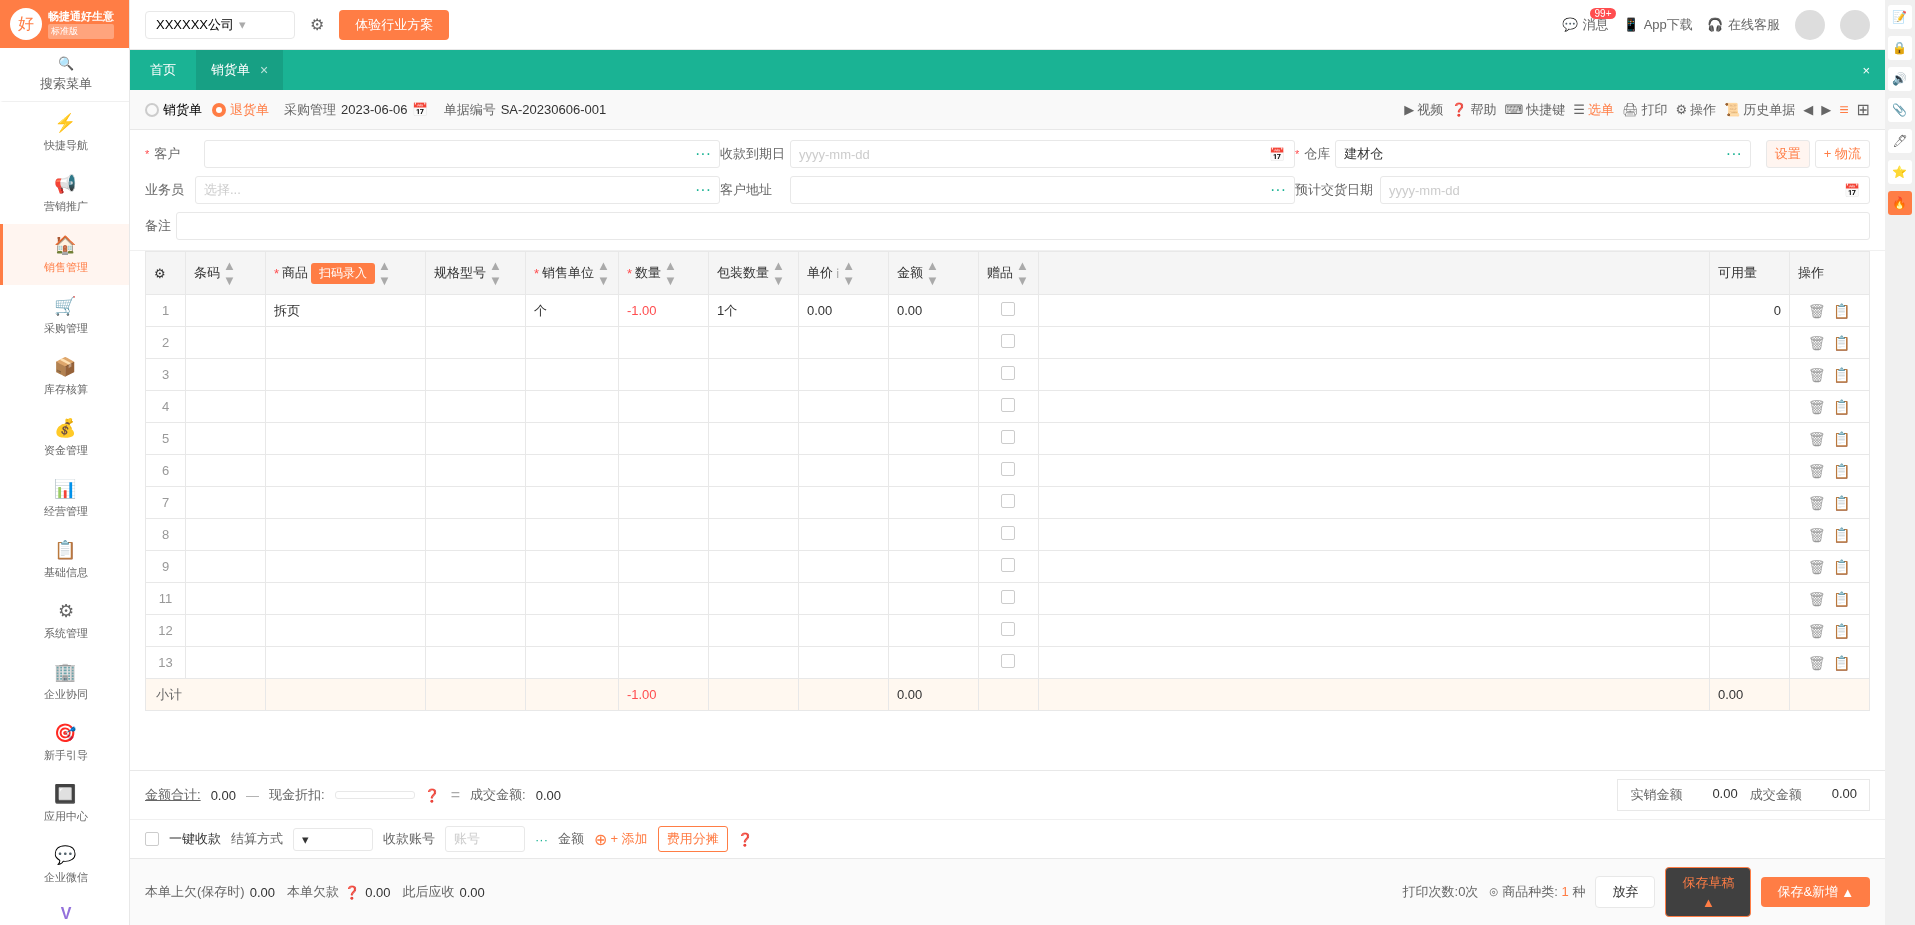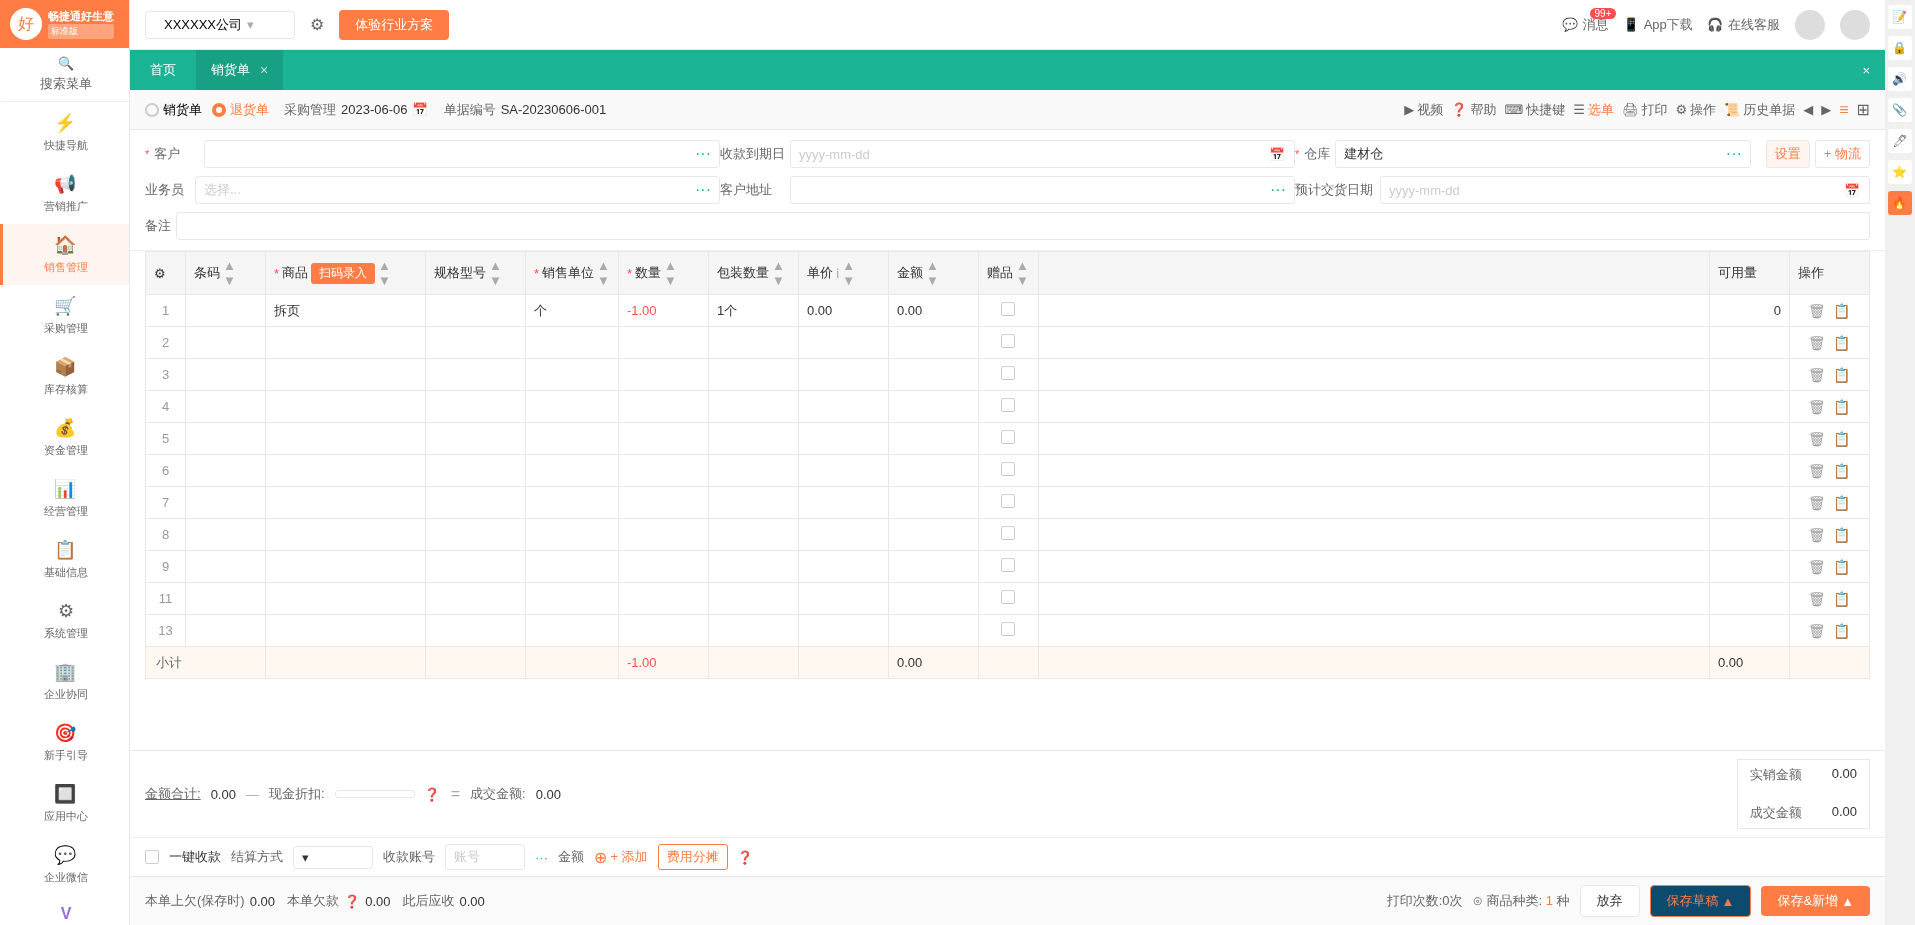--- a/index.html
+++ b/index.html
@@ -14,21 +14,21 @@
     .sidebar-item.active { background: #fff5f0; color: #ff7d45; border-left: 3px solid #ff7d45; }
     .sidebar-item-icon { font-size: 18px; }
     .sidebar-item-label { font-size: 11px; }
     .sidebar-search { display: flex; align-items: center; padding: 8px; gap: 4px; border-bottom: 1px solid #f0f0f0; cursor: pointer; color: #666; }
 
     
     .main { flex: 1; display: flex; flex-direction: column; overflow: hidden; }
 
     
     .topbar { height: 50px; background: #fff; border-bottom: 1px solid #e8e8e8; display: flex; align-items: center; padding: 0 15px; gap: 10px; }
-    .topbar-company { display: flex; align-items: center; gap: 5px; border: 1px solid #e8e8e8; padding: 4px 18px; border-radius: 4px; min-width: 150px; cursor: pointer; }
+    .topbar-company { display: flex; align-items: center; gap: 5px; border: 1px solid #e8e8e8; padding: 4px 10px; border-radius: 4px; min-width: 150px; cursor: pointer; }
     .topbar-settings { color: #666; cursor: pointer; font-size: 16px; margin-left: 5px; }
     .topbar-trial-btn { background: #ff7d45; color: #fff; border: none; border-radius: 4px; padding: 6px 16px; cursor: pointer; font-size: 13px; margin-left: 5px; }
     .topbar-right { margin-left: auto; display: flex; align-items: center; gap: 15px; color: #666; }
     .topbar-right-item { display: flex; align-items: center; gap: 4px; cursor: pointer; position: relative; }
     .badge { background: #ff4d4f; color: #fff; border-radius: 10px; padding: 0 5px; font-size: 10px; position: absolute; top: -8px; right: -8px; }
     .avatar { width: 30px; height: 30px; background: #ddd; border-radius: 50%; }
 
     
     .tabbar { height: 40px; background: #1ab394; display: flex; align-items: stretch; padding: 0; }
     .tab-home { padding: 0 20px; display: flex; align-items: center; color: #fff; cursor: pointer; font-size: 14px; }
@@ -86,21 +86,21 @@
     .checkbox { width: 14px; height: 14px; border: 1px solid #ccc; border-radius: 2px; display: inline-block; cursor: pointer; }
     .payment-select { border: 1px solid #e8e8e8; border-radius: 3px; padding: 3px 20px 3px 8px; color: #333; min-width: 80px; cursor: pointer; }
     .add-btn { background: #fff; border: none; color: #ff7d45; cursor: pointer; display: flex; align-items: center; gap: 3px; }
     .expense-btn { border: 1px solid #ff7d45; color: #ff7d45; background: #fff; border-radius: 3px; padding: 3px 8px; cursor: pointer; }
 
     
     .status-bar { padding: 8px 15px; background: #fafafa; border-top: 1px solid #e8e8e8; display: flex; align-items: center; gap: 12px; }
     .status-item { display: flex; align-items: center; gap: 5px; color: #666; }
     .status-bar-right { margin-left: auto; display: flex; align-items: center; gap: 10px; }
     .btn-abandon { border: 1px solid #e8e8e8; background: #fff; padding: 6px 16px; border-radius: 4px; cursor: pointer; color: #333; }
-    .btn-save-draft { border: 1px solid #ff7d45; background: #0c4a6e; color: #ff7d45; padding: 6px 16px; border-radius: 4px; cursor: pointer; display: flex; align-items: center; gap: 3px; }
+    .btn-save-draft { border: 1px solid #ff7d45; background: #404040; color: #ff7d45; padding: 6px 16px; border-radius: 4px; cursor: pointer; display: flex; align-items: center; gap: 3px; flex-direction: column; }
     .btn-save-new { background: #ff7d45; color: #fff; border: none; padding: 6px 16px; border-radius: 4px; cursor: pointer; display: flex; align-items: center; gap: 3px; }
 
     
     .right-panel { width: 30px; background: #f0f0f0; display: flex; flex-direction: column; align-items: center; padding: 5px 0; gap: 5px; }
     .right-panel-icon { width: 24px; height: 24px; background: #fff; border-radius: 3px; display: flex; align-items: center; justify-content: center; color: #666; cursor: pointer; font-size: 12px; margin-bottom: 2px; }
     .right-panel-icon.active { background: #ff7d45; color: #fff; }
 
     
     ::-webkit-scrollbar { width: 6px; height: 6px; }
     ::-webkit-scrollbar-thumb { background: #ccc; border-radius: 3px; }
@@ -645,20 +645,42 @@
       <td class="col-available" style="text-align:right;"></td>
       <td class="col-action">
         <div class="action-icons">
           <span class="action-icon" title="删除">🗑</span>
           <span class="action-icon" title="复制">📋</span>
         </div>
       </td>
     </tr>
             <tr>
       <td class="col-number">11</td>
+      <td class="col-barcode" style="cursor:pointer;"></td>
+      <td class="col-product" style="cursor:pointer;"></td>
+      <td class="col-spec"></td>
+      <td class="col-unit"></td>
+      <td class="col-qty" style="color:#333;"></td>
+      <td class="col-pkg"></td>
+      <td class="col-price"></td>
+      <td class="col-amount"></td>
+      <td class="col-gift" style="text-align:center;">
+        <div style="width:14px;height:14px;border:1px solid #ccc;border-radius:2px;display:inline-block;cursor:pointer;"></div>
+      </td>
+      <td style="min-width:200px;"></td>
+      <td class="col-available" style="text-align:right;"></td>
+      <td class="col-action">
+        <div class="action-icons">
+          <span class="action-icon" title="删除">🗑</span>
+          <span class="action-icon" title="复制">📋</span>
+        </div>
+      </td>
+    </tr>
+            <tr>
+      <td class="col-number">12</td>
       <td class="col-barcode" style="cursor:pointer;"></td>
       <td class="col-product" style="cursor:pointer;"></td>
       <td class="col-spec"></td>
       <td class="col-unit"></td>
       <td class="col-qty" style="color:#333;"></td>
       <td class="col-pkg"></td>
       <td class="col-price"></td>
       <td class="col-amount"></td>
       <td class="col-gift" style="text-align:center;">
         <div style="width:14px;height:14px;border:1px solid #ccc;border-radius:2px;display:inline-block;cursor:pointer;"></div>
@@ -718,21 +740,21 @@
       <span style="color:#666;text-decoration:underline;">金额合计:</span>
       <span style="color:#333;font-weight:500;">0.00</span>
       <span style="color:#aaa;">—</span>
       <span style="color:#666;">现金折扣:</span>
       <span style="width:80px;border:1px solid #e8e8e8;padding:3px 6px;border-radius:3px;cursor:text;"></span>
       <span style="color:#aaa;cursor:pointer;">❓</span>
       <span style="color:#aaa;font-size:16px;">=</span>
       <span style="color:#666;">成交金额:</span>
       <span style="color:#333;font-weight:500;">0.00</span>
 
-      <div style="margin-left:auto;background:#fff;border:1px solid #e8e8e8;padding:6px 12px;display:flex;flex-direction:column;gap:20px;">
+      <div style="margin-left:auto;background:#fff;border:1px solid #e8e8e8;padding:6px 12px;display:flex;flex-direction:row;gap:12px;">
         <div style="display:flex;justify-content:space-between;gap:30px;">
           <span style="color:#666;">实销金额</span>
           <span style="color:#333;font-weight:500;">0.00</span>
         </div>
         <div style="display:flex;justify-content:space-between;gap:30px;">
           <span style="color:#666;">成交金额</span>
           <span style="color:#333;font-weight:500;">0.00</span>
         </div>
       </div>
     </div>

